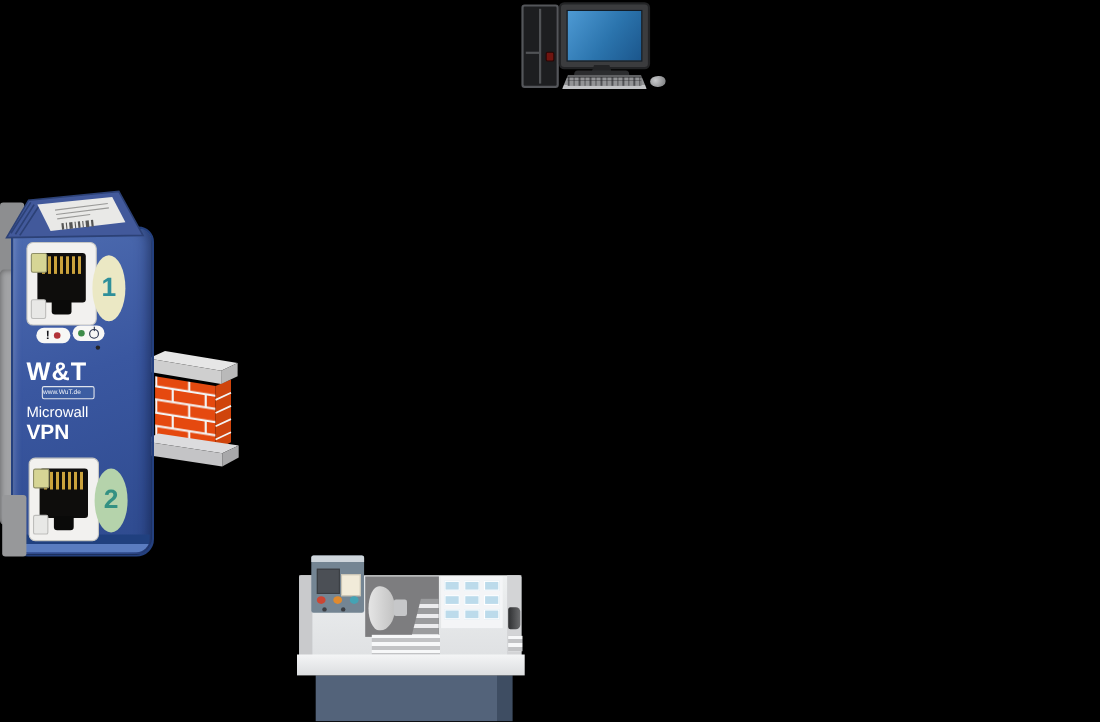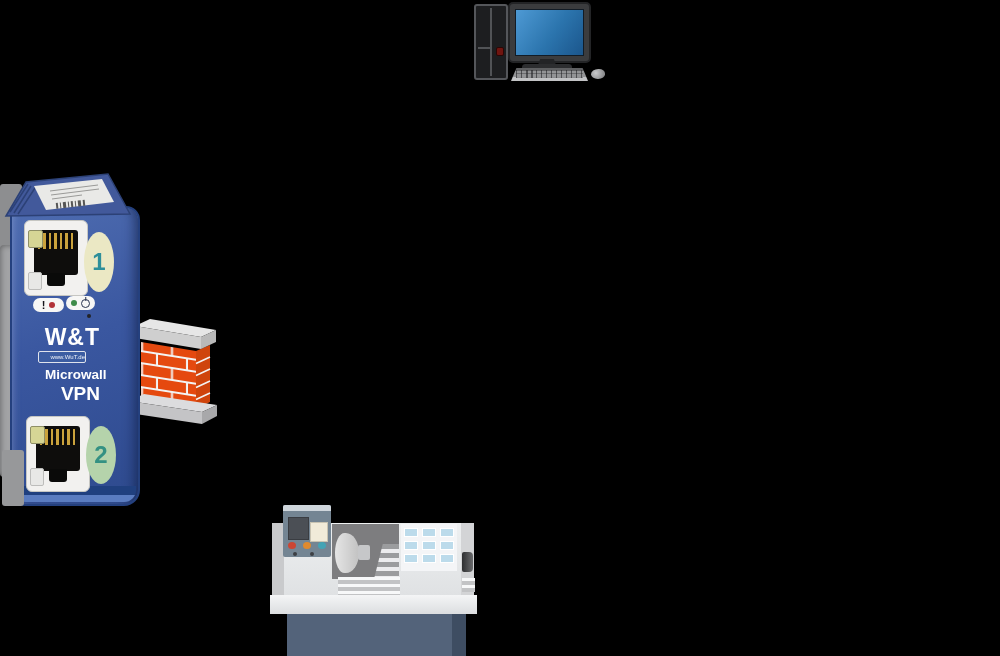--- a/index.html
+++ b/index.html
@@ -70,25 +70,25 @@
   .mw-pill2{left:66px;top:126px;width:29px;}
   .pill .bang{font-weight:bold;font-size:11px;color:#15151a;line-height:1;}
   .dot{border-radius:50%;}
   .dot-red{width:6px;height:6px;background:#b23338;}
   .dot-green{width:6px;height:6px;background:#3e8c49;}
   .power-icon{position:relative;width:7px;height:7px;border:1.5px solid #2b3550;border-radius:50%;}
   .power-icon:after{content:"";position:absolute;left:50%;top:-3px;width:1.5px;height:4px;
                     background:#2b3550;transform:translateX(-50%);}
   .mw-dot{left:87px;top:144px;width:4px;height:4px;background:#232326;border-radius:50%;z-index:2;}
 
-  .mw-logo-block{left:24px;top:156px;width:76px;text-align:right;color:#ffffff;z-index:2;}
+  .mw-logo-block{left:24px;top:156px;width:76px;text-align:left;color:#ffffff;z-index:2;}
   .wt-logo{font-size:23px;font-weight:bold;letter-spacing:1px;line-height:1;}
   .wt-url{margin:2px auto 0;width:46px;height:10px;border:1px solid #dfe3ec;border-radius:2px;
           background:#3c5da2;font-size:6px;line-height:10px;color:#eef1f8;overflow:hidden;}
-  .wt-prod{font-size:13.5px;font-weight:bold;margin-top:4px;line-height:1.15;margin-left:21px;}
+  .wt-prod{font-size:13.5px;font-weight:normal;margin-top:4px;line-height:1.15;}
   .wt-vpn{font-size:19px;font-weight:bold;line-height:1.15;}
 
   
   .fw-group{left:128px;top:302px;width:100px;height:125px;}
 
   
   .cnc-group{left:270px;top:500px;width:210px;height:156px;}
   .cnc-body{left:2px;top:23px;width:202px;height:74px;border-radius:2px;
             background:linear-gradient(#eef0f1,#dfe1e3);}
   .cnc-left-col{left:0;top:0;width:12px;height:100%;background:#c9cacc;}

